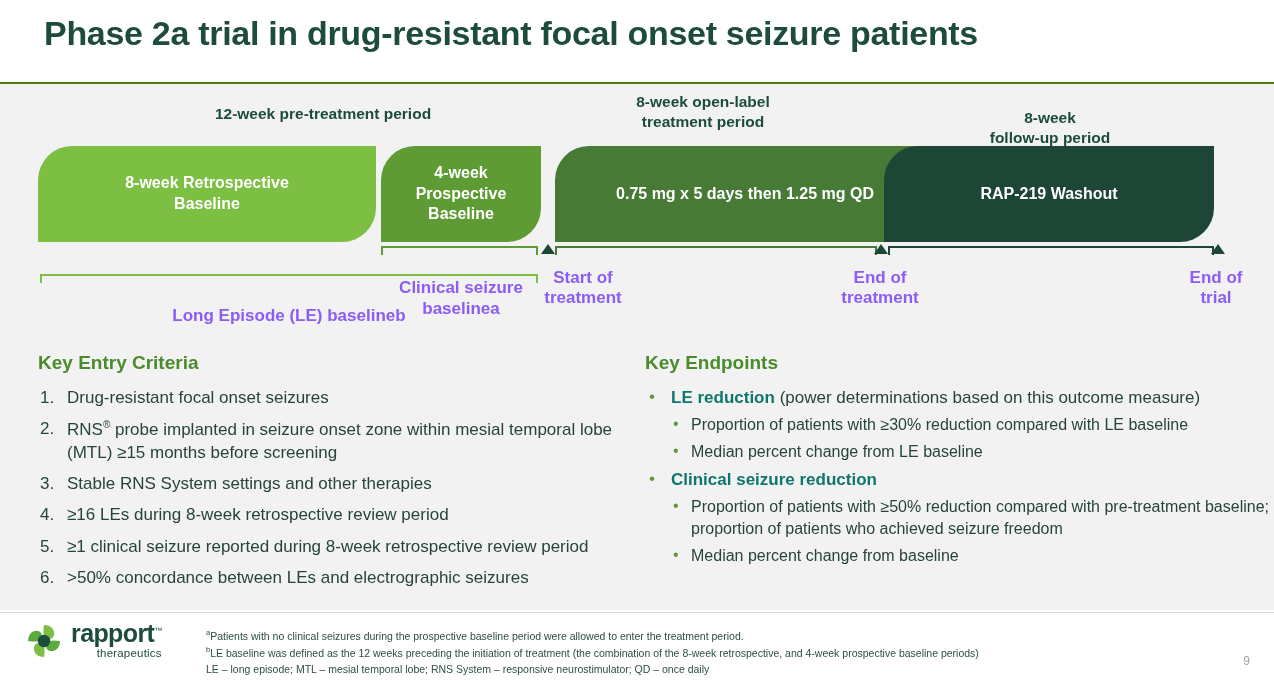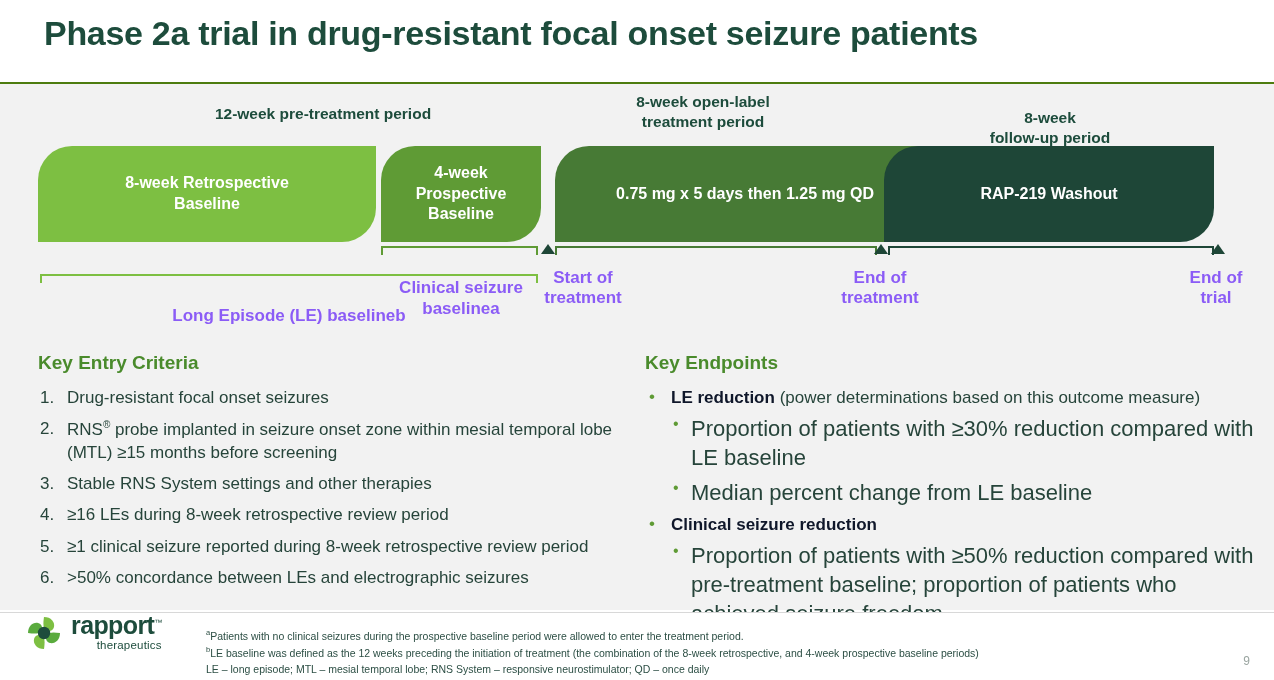--- a/index.html
+++ b/index.html
@@ -145,26 +145,26 @@
     line-height:1.3;
     color:#26443a;
   }
   .ep-top::before {
     content:"•";
     position:absolute;
     left:4px; top:-1px;
     color:#5f9b35;
     font-size:17px;
   }
-  .ep-top .strong { font-weight:bold; color:#0f172a; }
+  .ep-top .strong { font-weight:bold; color:#0f766e; }
   ul.sub { list-style:none; margin-top:5px; }
   ul.sub li {
     position:relative;
     padding-left:46px;
-    font-size:22px;
+    font-size:16px;
     line-height:1.32;
     color:#26443a;
     margin-bottom:6px;
   }
   ul.sub li::before {
     content:"•";
     position:absolute;
     left:28px; top:-1px;
     color:#5f9b35;
     font-size:16px;
@@ -173,21 +173,21 @@
   
   .footer {
     position:absolute;
     top:612px; left:0;
     width:1274px; height:68px;
     background:#ffffff;
     border-top:1px solid #d8d8d8;
   }
   .logo-wrap {
     position:absolute;
-    left:24px; top:0;
+    left:24px; top:8px;
     display:flex;
     align-items:flex-start;
   }
   .logo-text { margin-left:7px; padding-top:1px; }
   .logo-word {
     font-size:25px;
     font-weight:bold;
     color:#1d4c3c;
     line-height:0.92;
     letter-spacing:-0.6px;

